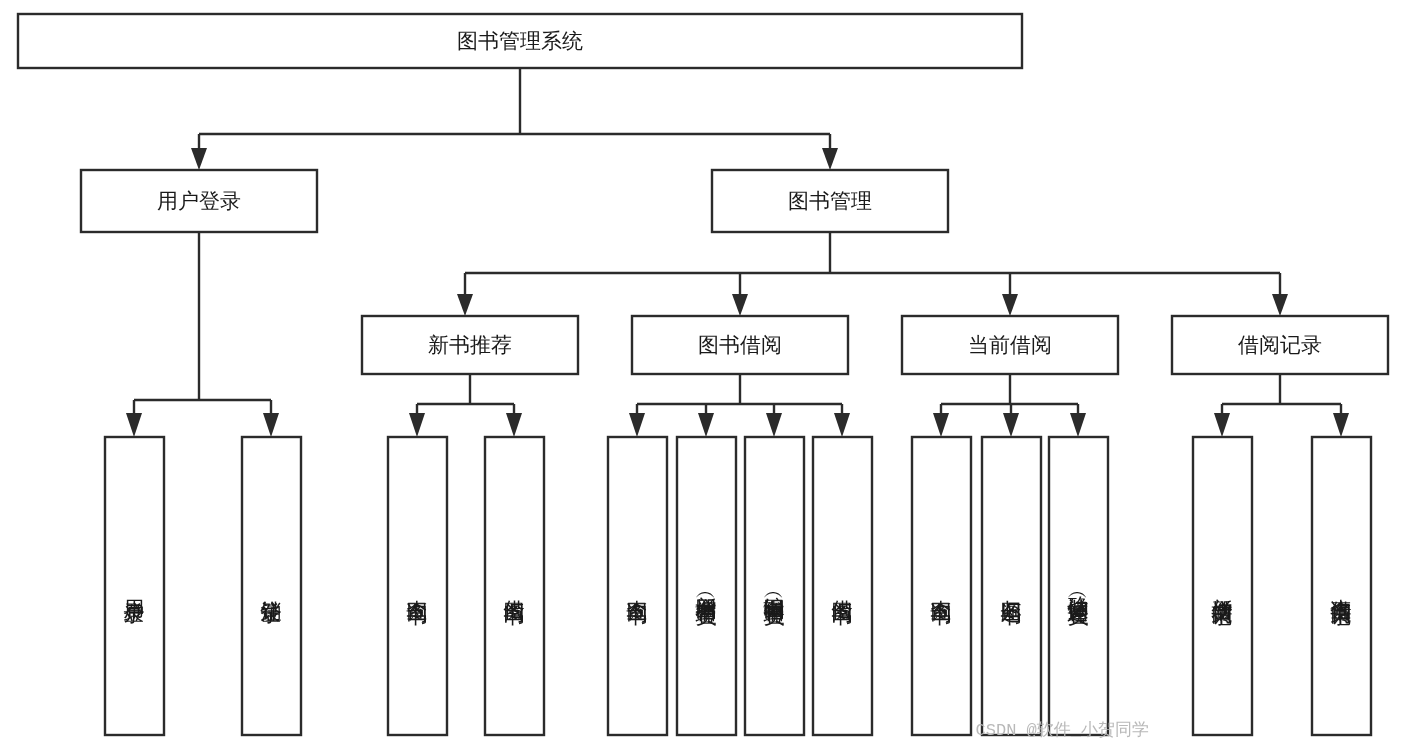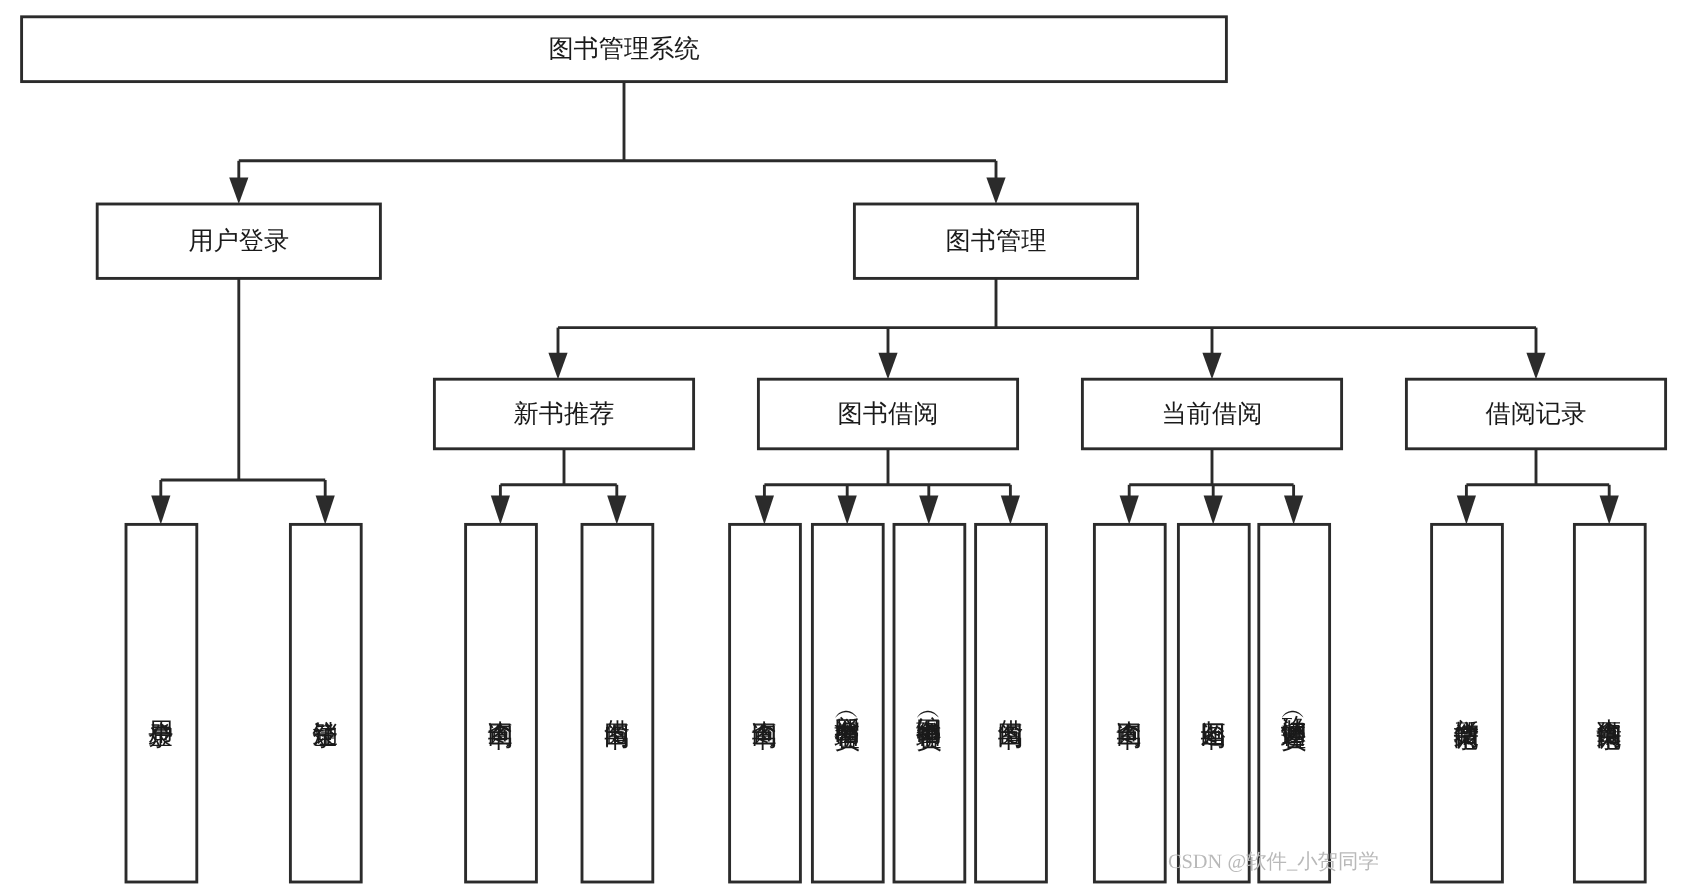--- a/index.html
+++ b/index.html
@@ -55,22 +55,22 @@
     fill: #1a1a1a;
     writing-mode: vertical-rl;
     text-orientation: upright;
     letter-spacing: 1.5px;
     text-anchor: middle;
     dominant-baseline: central;
   }
   .watermark-text {
     position: absolute;
     right: 14px;
-    bottom: 18px;
-    font-family: Liberation Serif, serif;
+    bottom: 6px;
+    font-family: Liberation Mono, monospace;
     font-size: 17px;
     color: #b9b9b9;
     white-space: nowrap;
     user-select: none;
   }
 </style>
 </head>
 <body>
 
 <div id="diagram-root">

